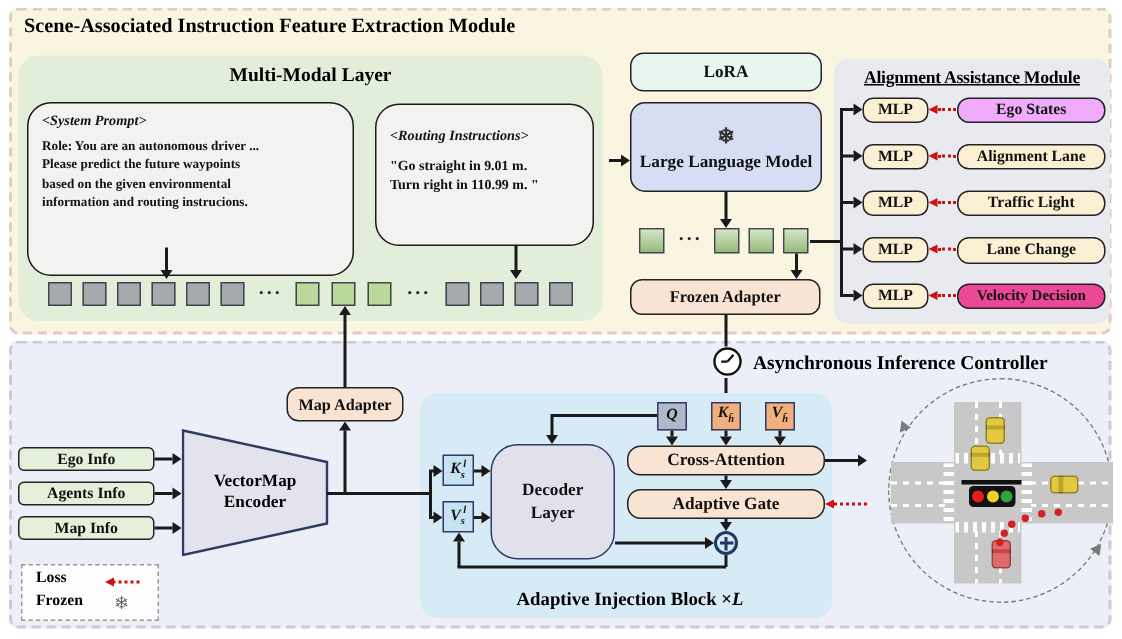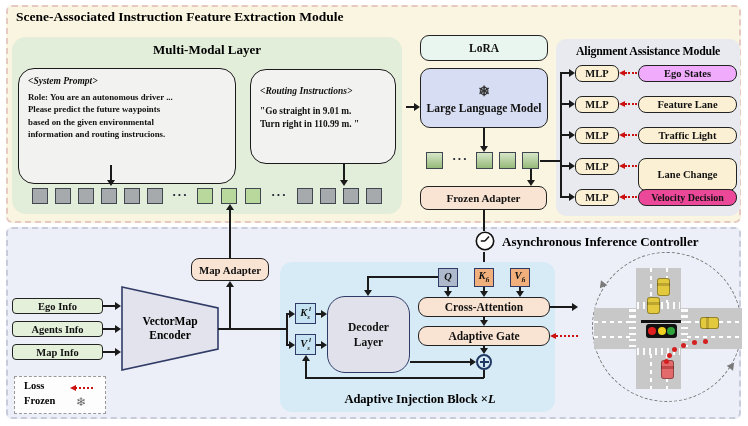--- a/index.html
+++ b/index.html
@@ -93,44 +93,44 @@
   <div class="dots" style="left:445px;top:151px;width:30px;">···</div>
   <div class="tokf" style="left:476px;"></div>
   <div class="tokf" style="left:499px;"></div>
   <div class="tokf" style="left:522px;"></div>
 
   <div class="bx" style="left:420px;top:186px;width:127px;height:24px;background:#F9E3D3;border-radius:8px;font-size:11px;">
     <span>Frozen Adapter</span>
   </div>
 
   <div class="panel" style="left:556px;top:39px;width:184px;height:177px;background:#E8EAEF;border-radius:10px;"></div>
-  <div class="ttl" style="left:556px;top:44px;width:184px;text-align:center;font-size:11.8px;letter-spacing:-0.2px;">Alignment Assistance Module</div>
+  <div class="ttl" style="left:556px;top:44px;width:184px;text-align:center;font-size:11.8px;letter-spacing:-0.2px;text-decoration:underline;">Alignment Assistance Module</div>
 
   <div class="bx" style="left:575px;top:64.5px;width:44px;height:17px;background:#FBF0D3;border-radius:7px;font-size:10.5px;">
       <span>MLP</span>
     </div>
   <div class="bx" style="left:638px;top:64.5px;width:99px;height:17px;background:#f0abfc;border-radius:8px;font-size:10.5px;">
       <span>Ego States</span>
     </div>
   <div class="bx" style="left:575px;top:95.5px;width:44px;height:17px;background:#FBF0D3;border-radius:7px;font-size:10.5px;">
       <span>MLP</span>
     </div>
   <div class="bx" style="left:638px;top:95.5px;width:99px;height:17px;background:#FBF0D3;border-radius:8px;font-size:10.5px;">
-      <span>Feature Lane</span>
+      <span>Alignment Lane</span>
     </div>
   <div class="bx" style="left:575px;top:126.5px;width:44px;height:17px;background:#FBF0D3;border-radius:7px;font-size:10.5px;">
       <span>MLP</span>
     </div>
   <div class="bx" style="left:638px;top:126.5px;width:99px;height:17px;background:#FBF0D3;border-radius:8px;font-size:10.5px;">
       <span>Traffic Light</span>
     </div>
   <div class="bx" style="left:575px;top:157.5px;width:44px;height:17px;background:#FBF0D3;border-radius:7px;font-size:10.5px;">
       <span>MLP</span>
     </div>
-  <div class="bx" style="left:638px;top:157.5px;width:99px;height:33px;background:#FBF0D3;border-radius:8px;font-size:10.5px;">
+  <div class="bx" style="left:638px;top:157.5px;width:99px;height:18px;background:#FBF0D3;border-radius:8px;font-size:10.5px;">
       <span>Lane Change</span>
     </div>
   <div class="bx" style="left:575px;top:188.5px;width:44px;height:17px;background:#FBF0D3;border-radius:7px;font-size:10.5px;">
       <span>MLP</span>
     </div>
   <div class="bx" style="left:638px;top:188.5px;width:99px;height:17px;background:#ec4899;border-radius:8px;font-size:10px;">
       <span>Velocity Decision</span>
     </div>
 
   <div class="rdl" style="left:625px;top:72px;width:12px;"></div>

